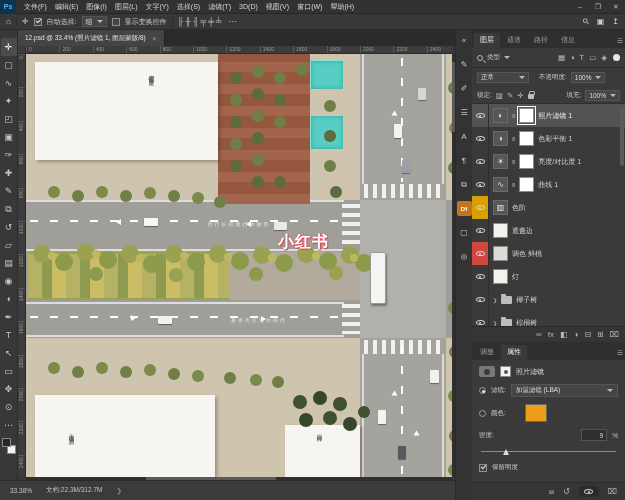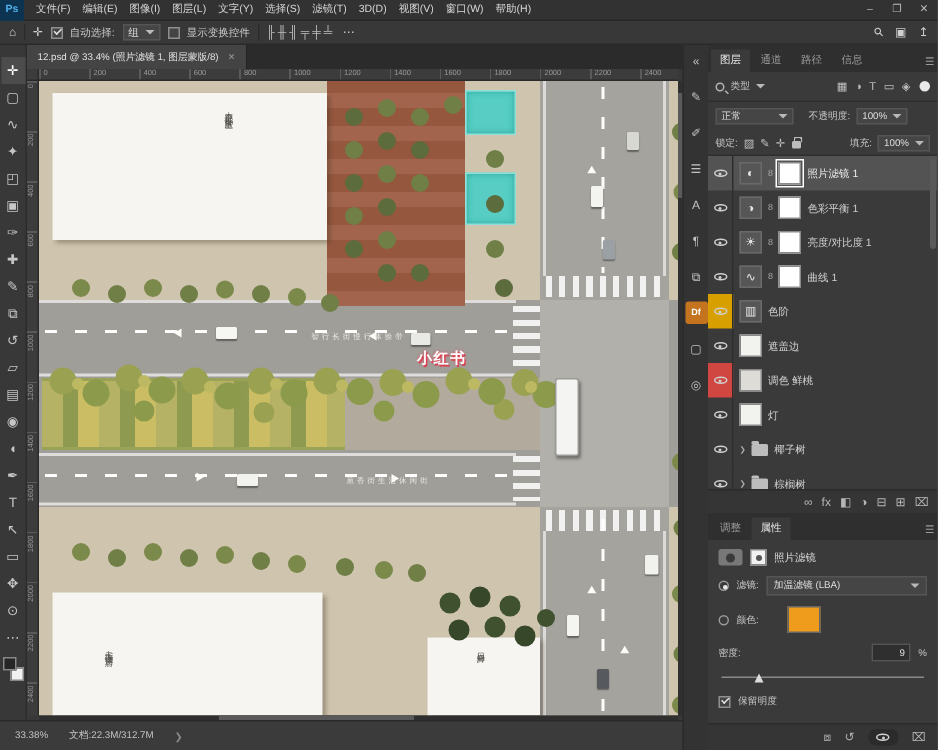--- a/index.html
+++ b/index.html
@@ -59,21 +59,21 @@
   .edge-v{width:2px;background:rgba(255,255,255,.6);}
   .dash-h{height:2px;background:repeating-linear-gradient(90deg,#fdfdfb 0 8px,transparent 8px 20px);}
   .dash-v{width:2px;background:repeating-linear-gradient(180deg,#fdfdfb 0 8px,transparent 8px 20px);}
   .zebra-h{background:repeating-linear-gradient(180deg,rgba(255,255,255,.85) 0 4px,transparent 4px 9px);}
   .zebra-v{background:repeating-linear-gradient(90deg,rgba(255,255,255,.85) 0 4px,transparent 4px 9px);}
   #plaza{left:192px;top:0;width:92px;height:150px;background:repeating-linear-gradient(0deg,#a2644d 0 10px,#96573f 10px 22px);}
   .pool{background:#57cdc3;border:1px solid #8fe0d8;box-shadow:inset 0 0 4px #2ea89e;}
   .bldg{background:#f6f5f1;box-shadow:2px 2px 3px rgba(60,50,30,.35);}
   .vlabel{writing-mode:vertical-rl;font-size:5.5px;color:#57564f;letter-spacing:1px;}
   .roadlabel{font-size:5px;color:#f2efe8;letter-spacing:2px;text-align:center;white-space:nowrap;opacity:.9;}
-  #watermark{font-size:10px;font-weight:bold;color:#fff;text-shadow:0 0 2px #e84a5f,1px 1px 0 #d8404f;letter-spacing:1px;}
+  #watermark{font-size:16px;font-weight:bold;color:#fff;text-shadow:0 0 2px #e84a5f,1px 1px 0 #d8404f;letter-spacing:1px;}
   .treebase{width:16px;height:16px;border-radius:50%;background:transparent;position:absolute;left:0;top:0;}
   .car{position:absolute;border-radius:1px;box-shadow:0 1px 1px rgba(0,0,0,.4);}
   #bus{left:344px;top:198px;width:16px;height:52px;background:#f4f4f2;border:1px solid #9a9a96;border-radius:2px;box-shadow:1px 2px 2px rgba(0,0,0,.35);}
   .rarr{position:absolute;width:0;height:0;border-top:3px solid transparent;border-bottom:3px solid transparent;border-left:5px solid #fdfdfa;}
   .up{transform:rotate(-90deg);} .lt{transform:rotate(180deg);}
 
   
   #sb-v{position:absolute;left:452px;top:54px;width:3px;height:423px;background:#2f2f2f;}
   #sb-v i{position:absolute;left:0;top:8px;width:3px;height:70px;background:#5a5a5a;}
   #sb-h{position:absolute;left:26px;top:477px;width:426px;height:3px;background:#2f2f2f;}

